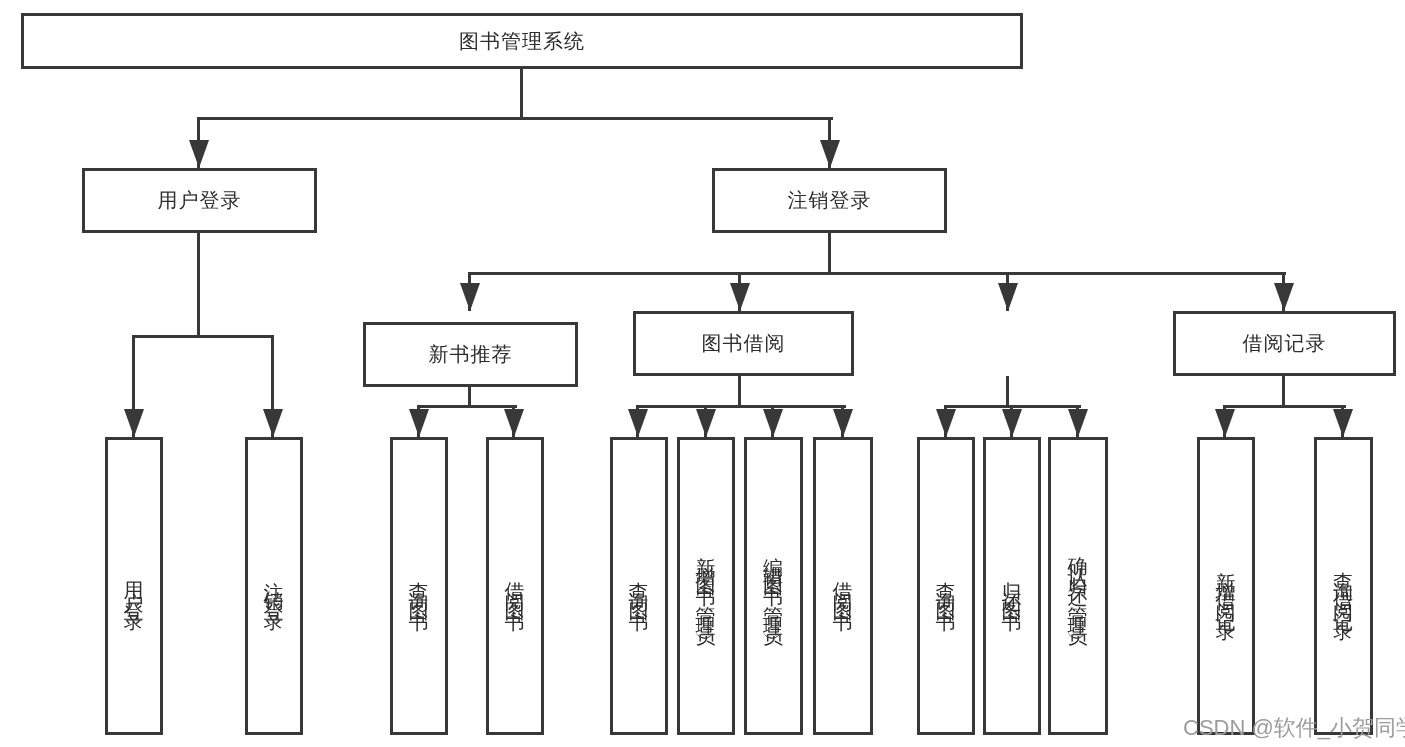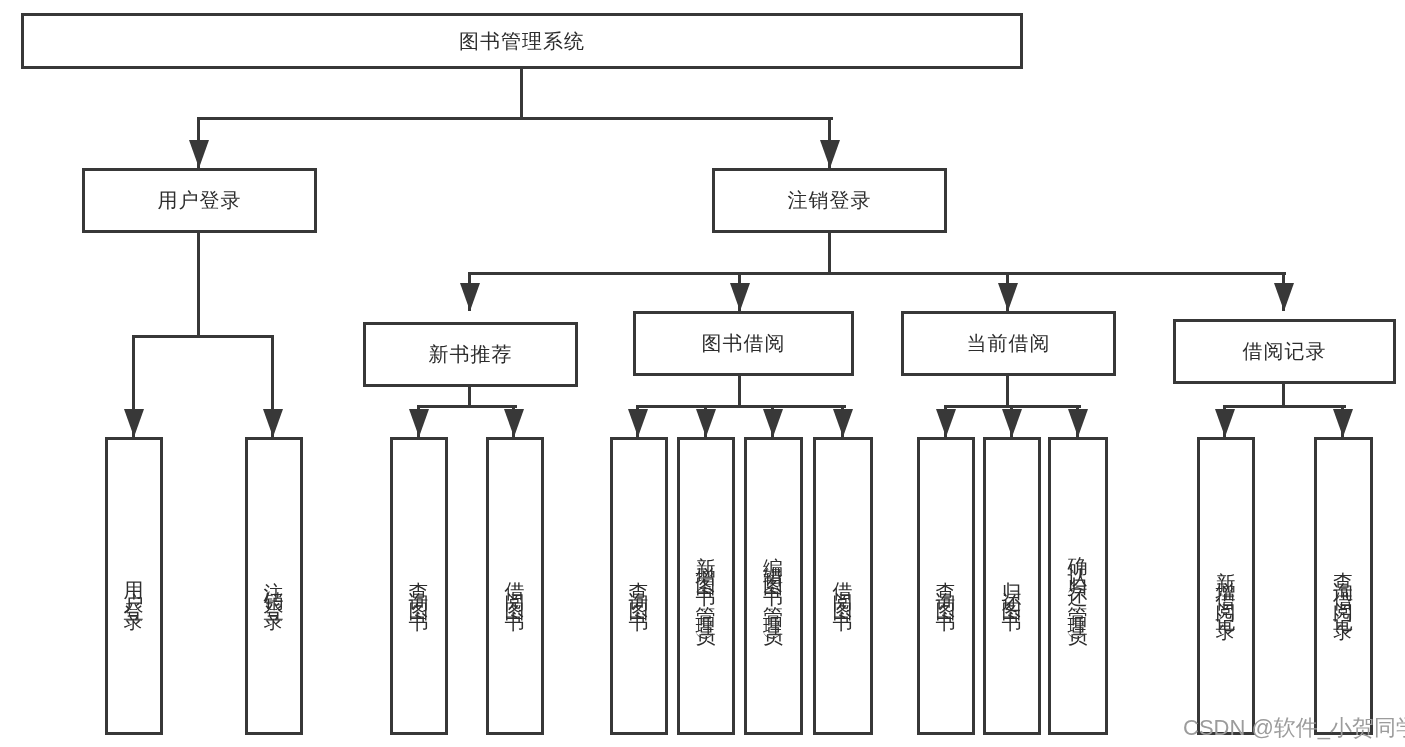--- a/index.html
+++ b/index.html
@@ -139,24 +139,21 @@
   <div class="hnode" style="left:712px;top:168px;width:235px;height:65px;">
     <span>注销登录</span>
   </div>
 
   <div class="hnode" style="left:363px;top:311px;width:215px;height:65px;margin-top:11px;">
     <span>新书推荐</span>
   </div>
   <div class="hnode" style="left:633px;top:311px;width:221px;height:65px;">
     <span>图书借阅</span>
   </div>
-  <div class="hnode" style="left:901px;top:311px;width:215px;height:65px;">
-    <span>当前借阅</span>
-  </div>
-  <div class="hnode" style="left:1173px;top:311px;width:223px;height:65px;margin-top:8px;">
+  <div class="hnode" style="left:1173px;top:311px;width:223px;height:65px;">
     <span>借阅记录</span>
   </div>
 
   <div class="vnode" style="left:105px;top:437px;width:58px;height:298px;">
     <span>用户登录</span>
   </div>
   <div class="vnode" style="left:245px;top:437px;width:58px;height:298px;">
     <span>注销登录</span>
   </div>
 

